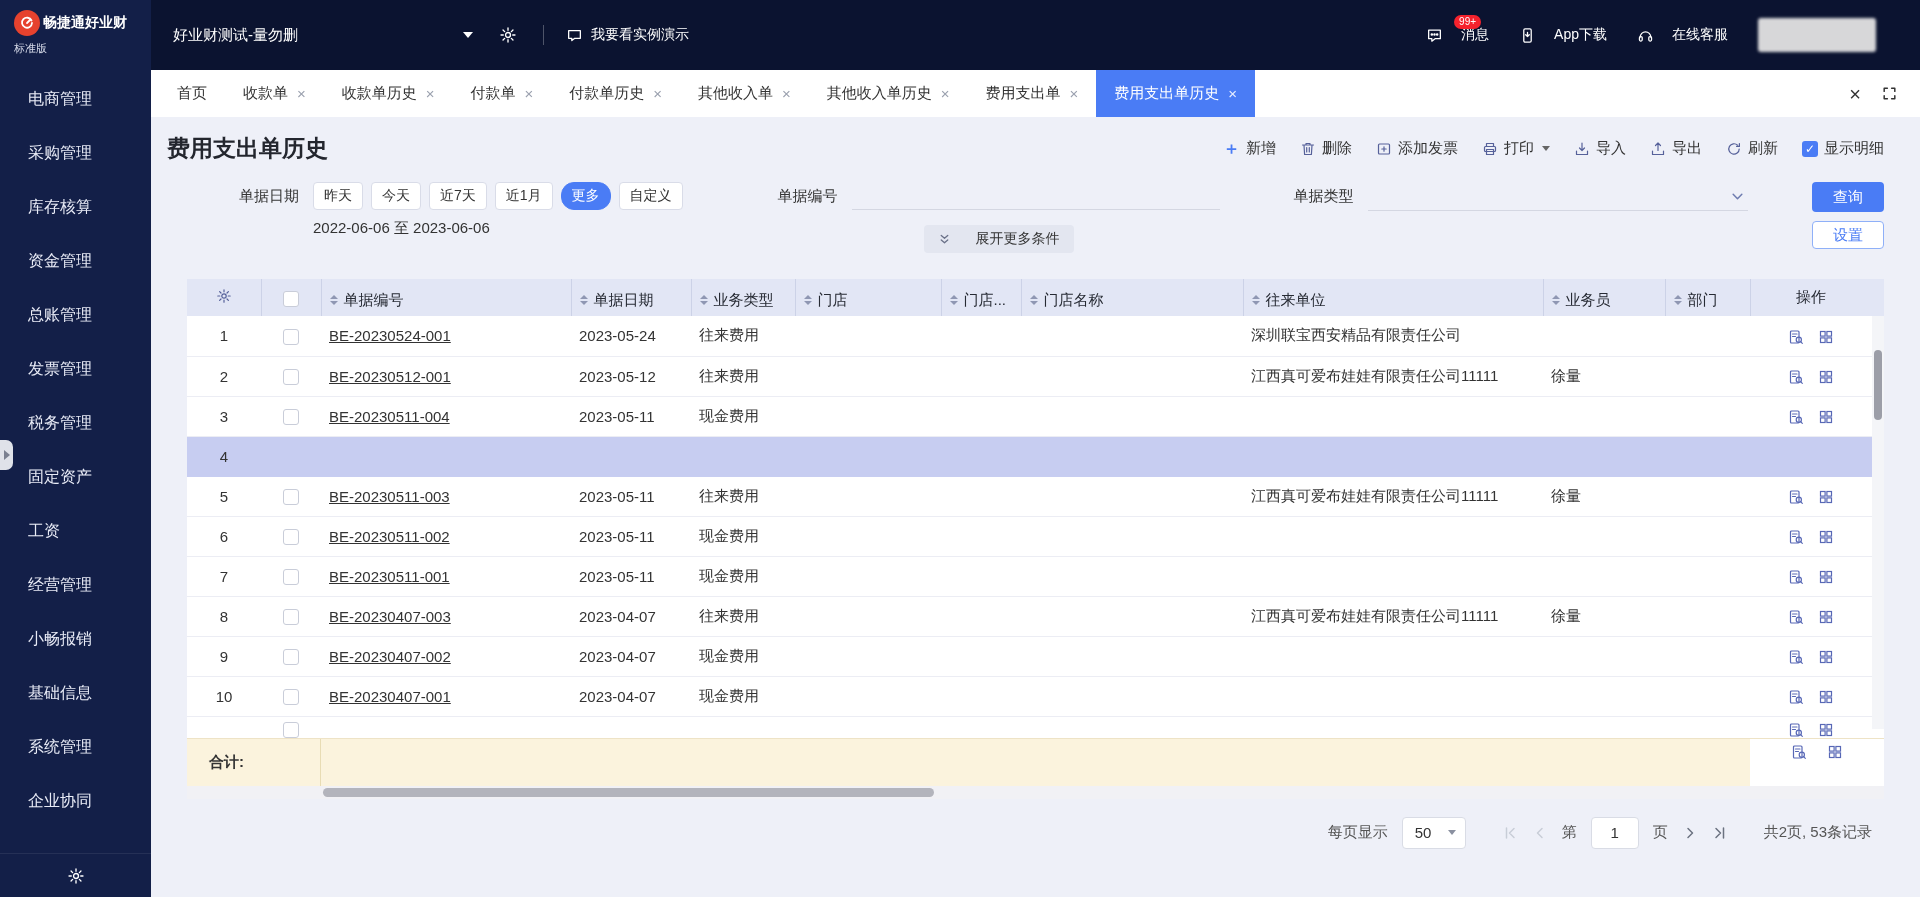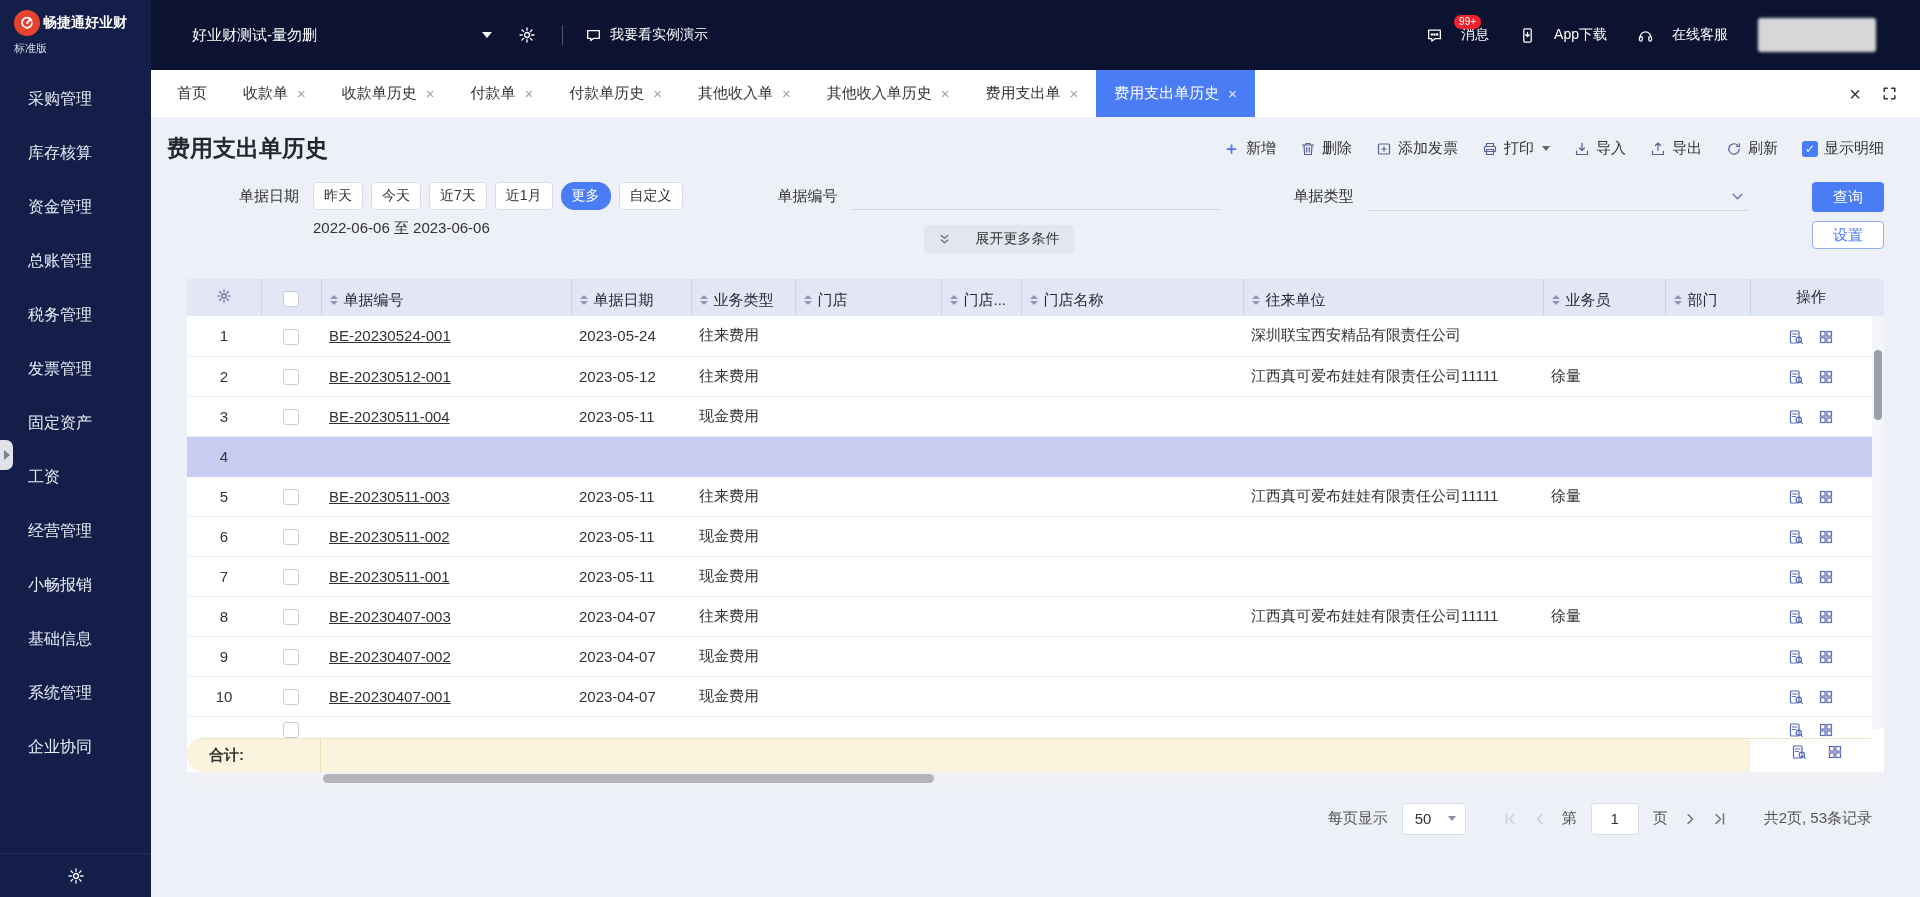--- a/index.html
+++ b/index.html
@@ -9,21 +9,21 @@
   .app { width:1920px; height:897px; display:grid;
     grid-template-rows:70px 1fr; grid-template-columns:151px 1fr; }
 
   
   .topbar { grid-column:1/3; background:#0b1330; display:flex; align-items:center; color:#fff; }
   .logo-box { width:151px; align-self:stretch; background:#131f48; padding:10px 0 0 14px; }
   .logo-row { display:flex; align-items:center; gap:3px; }
   .logo-circle { width:26px; height:26px; border-radius:50%; background:#e6422e; display:flex; align-items:center; justify-content:center; flex:none; }
   .logo-title { font-size:14px; font-weight:bold; white-space:nowrap; }
   .logo-sub { display:block; font-size:11px; color:#d8dcea; margin-top:5px; }
-  .account-select { margin-left:41px; width:300px; display:flex; align-items:center; justify-content:space-between; font-size:15px; cursor:pointer; }
+  .account-select { margin-left:22px; width:300px; display:flex; align-items:center; justify-content:space-between; font-size:15px; cursor:pointer; }
   .caret-down { width:0; height:0; border-left:5px solid transparent; border-right:5px solid transparent; border-top:6px solid #fff; }
   .top-gear { margin-left:26px; cursor:pointer; display:flex; }
   .top-divider { width:1px; height:20px; background:rgba(255,255,255,.28); margin-left:26px; }
   .demo-link { margin-left:22px; display:flex; align-items:center; gap:8px; font-size:14px; cursor:pointer; }
   .top-right { margin-left:auto; display:flex; align-items:center; gap:30px; padding-right:44px; }
   .top-item { display:flex; align-items:center; gap:18px; font-size:14px; cursor:pointer; position:relative; }
   .badge { position:absolute; top:-11px; right:8px; background:#f5222d; color:#fff; font-size:10px; line-height:14px; padding:0 5px; border-radius:8px; }
   .blur-block { width:118px; height:34px; border-radius:3px; background:#d7d7d9; filter:blur(1.5px); }
 
   
@@ -93,21 +93,21 @@
   .cb { display:inline-block; width:16px; height:16px; background:#fff; border:1px solid #c9cdd9; border-radius:3px; vertical-align:middle; cursor:pointer; }
   .td-ops { text-align:center; }
   .op { display:inline-flex; color:#5868b6; cursor:pointer; vertical-align:middle; }
   .op + .op { margin-left:10px; }
   .doc-link { color:#333; text-decoration:underline; cursor:pointer; }
   tr.selected td { background:#c7cdf1; border-bottom-color:#c7cdf1; }
   tr.partial td { height:13px; border-bottom:0; vertical-align:top; }
   tr.partial .cb, tr.partial .op { margin-top:5px; }
   .v-scroll { position:absolute; top:37px; right:0; width:12px; height:413px; background:#f4f5f8; }
   .v-thumb { position:absolute; top:34px; left:2px; width:8px; height:70px; background:#9c9ea8; border-radius:4px; cursor:pointer; }
-  .sum-row { display:flex; align-items:stretch; height:34px; background:#fbf3dd; border-top:1px solid #eee3c6;border-radius:16px; }
+  .sum-row { display:flex; align-items:stretch; height:48px; background:#fbf3dd; border-top:1px solid #eee3c6; }
   .sum-label { width:134px; display:flex; align-items:center; padding-left:22px; font-weight:600; color:#333; border-right:1px solid #e8dcb4; font-size:15px; }
   .sum-fill { flex:1; }
   .sum-ops { width:134px; background:#fff; display:flex; flex-direction:column; align-items:center; gap:6px; padding-top:5px; overflow:hidden; }
   .sum-ops .pair { display:flex; gap:10px; }
   .h-scroll { height:13px; background:#f1f1f5; position:relative; }
   .h-thumb { position:absolute; left:8%; top:2px; height:9px; width:36%; background:#b3b4bc; border-radius:5px; cursor:pointer; }
 
   
   .pagination { margin:18px 48px 0 0; display:flex; justify-content:flex-end; align-items:center; gap:14px; font-size:15px; color:#555; flex:none; }
   .pg-select { min-width:64px; height:32px; border:1px solid #d9dce5; border-radius:4px; background:#fff; display:flex; align-items:center; justify-content:space-between; gap:8px; padding:0 9px 0 12px; color:#333; cursor:pointer; }
@@ -179,36 +179,39 @@
           </svg>
         <span>在线客服</span>
       </div>
       <div class="blur-block"></div>
     </div>
   </header>
 
   <aside class="sidebar">
     <nav>
         <div class="side-item">
+    <span>电商管理</span>
+  </div>
+        <div class="side-item">
     <span>采购管理</span>
   </div>
         <div class="side-item">
     <span>库存核算</span>
   </div>
         <div class="side-item">
     <span>资金管理</span>
   </div>
         <div class="side-item">
     <span>总账管理</span>
   </div>
         <div class="side-item">
+    <span>发票管理</span>
+  </div>
+        <div class="side-item">
     <span>税务管理</span>
-  </div>
-        <div class="side-item">
-    <span>发票管理</span>
   </div>
         <div class="side-item">
     <span>固定资产</span>
   </div>
         <div class="side-item">
     <span>工资</span>
   </div>
         <div class="side-item">
     <span>经营管理</span>
   </div>

